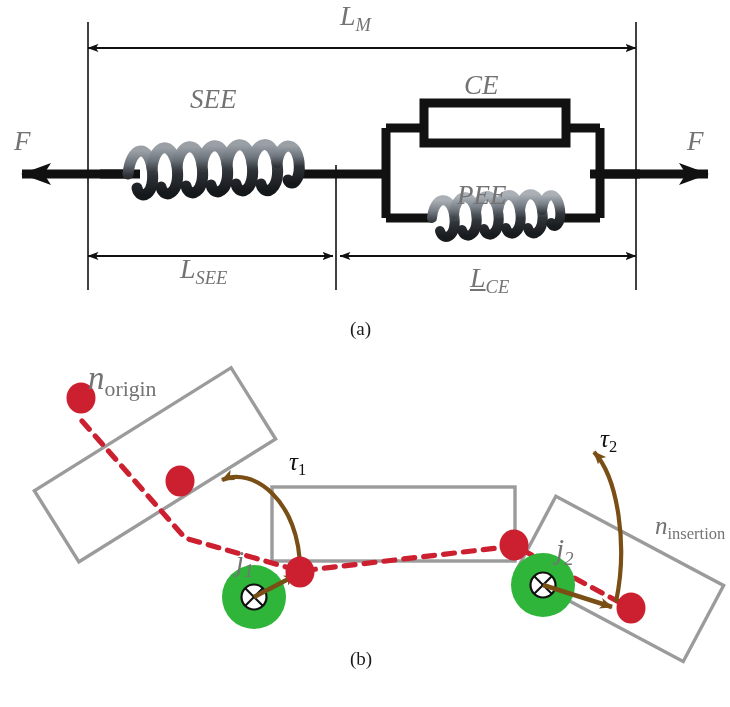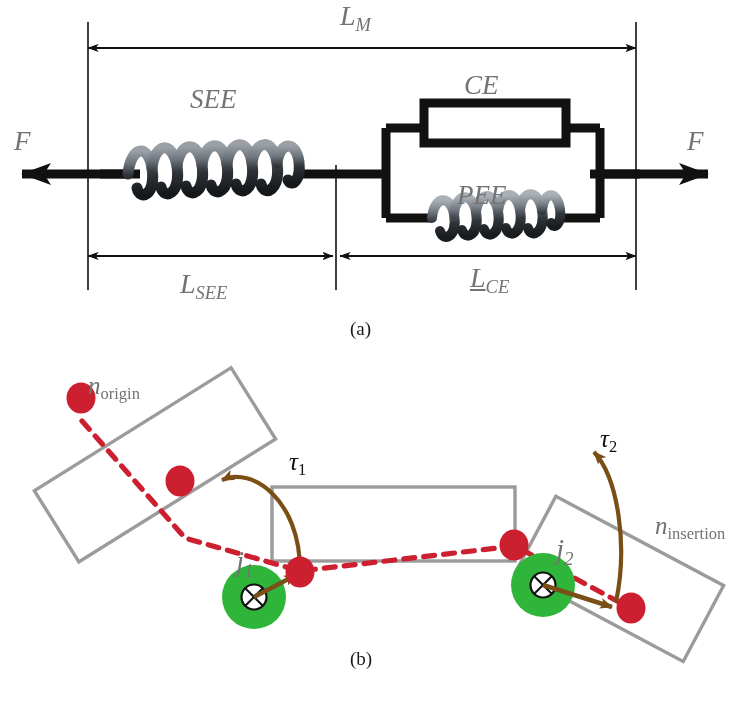--- a/index.html
+++ b/index.html
@@ -181,31 +181,31 @@
 <div class="mlabel" style="left:190px;top:84px;font-size:27px;">SEE</div>
 
 <div class="mlabel" style="left:464px;top:70px;font-size:27px;">CE</div>
 
 <div class="mlabel" style="left:457px;top:150px;font-size:27px;margin-top:30px;">PEE</div>
 
 <div class="mlabel" style="left:340px;top:0px;font-size:28px;">
   <span>L</span><span class="sub">M</span>
 </div>
 
-<div class="mlabel" style="left:180px;top:268px;font-size:28px;">
+<div class="mlabel" style="left:180px;top:253px;font-size:28px;">
   <span>L</span><span class="sub">SEE</span>
 </div>
 
 <div class="mlabel" style="left:470px;top:262px;font-size:28px;text-decoration:underline;">
   <span>L</span><span class="sub">CE</span>
 </div>
 
 <div class="cap" style="left:350px;top:318px;">(a)</div>
 
-<div class="mlabel" style="left:88px;top:372px;font-size:25px;">
+<div class="mlabel" style="left:88px;top:360px;font-size:33px;">
   <span>n</span><span class="subup">origin</span>
 </div>
 
 <div class="mlabel" style="left:655px;top:512px;font-size:25px;">
   <span>n</span><span class="subup">insertion</span>
 </div>
 
 <div class="tau" style="position:absolute;left:253px;top:448px;margin-left:36px;">
   <span>τ</span><span class="subup">1</span>
 </div>

